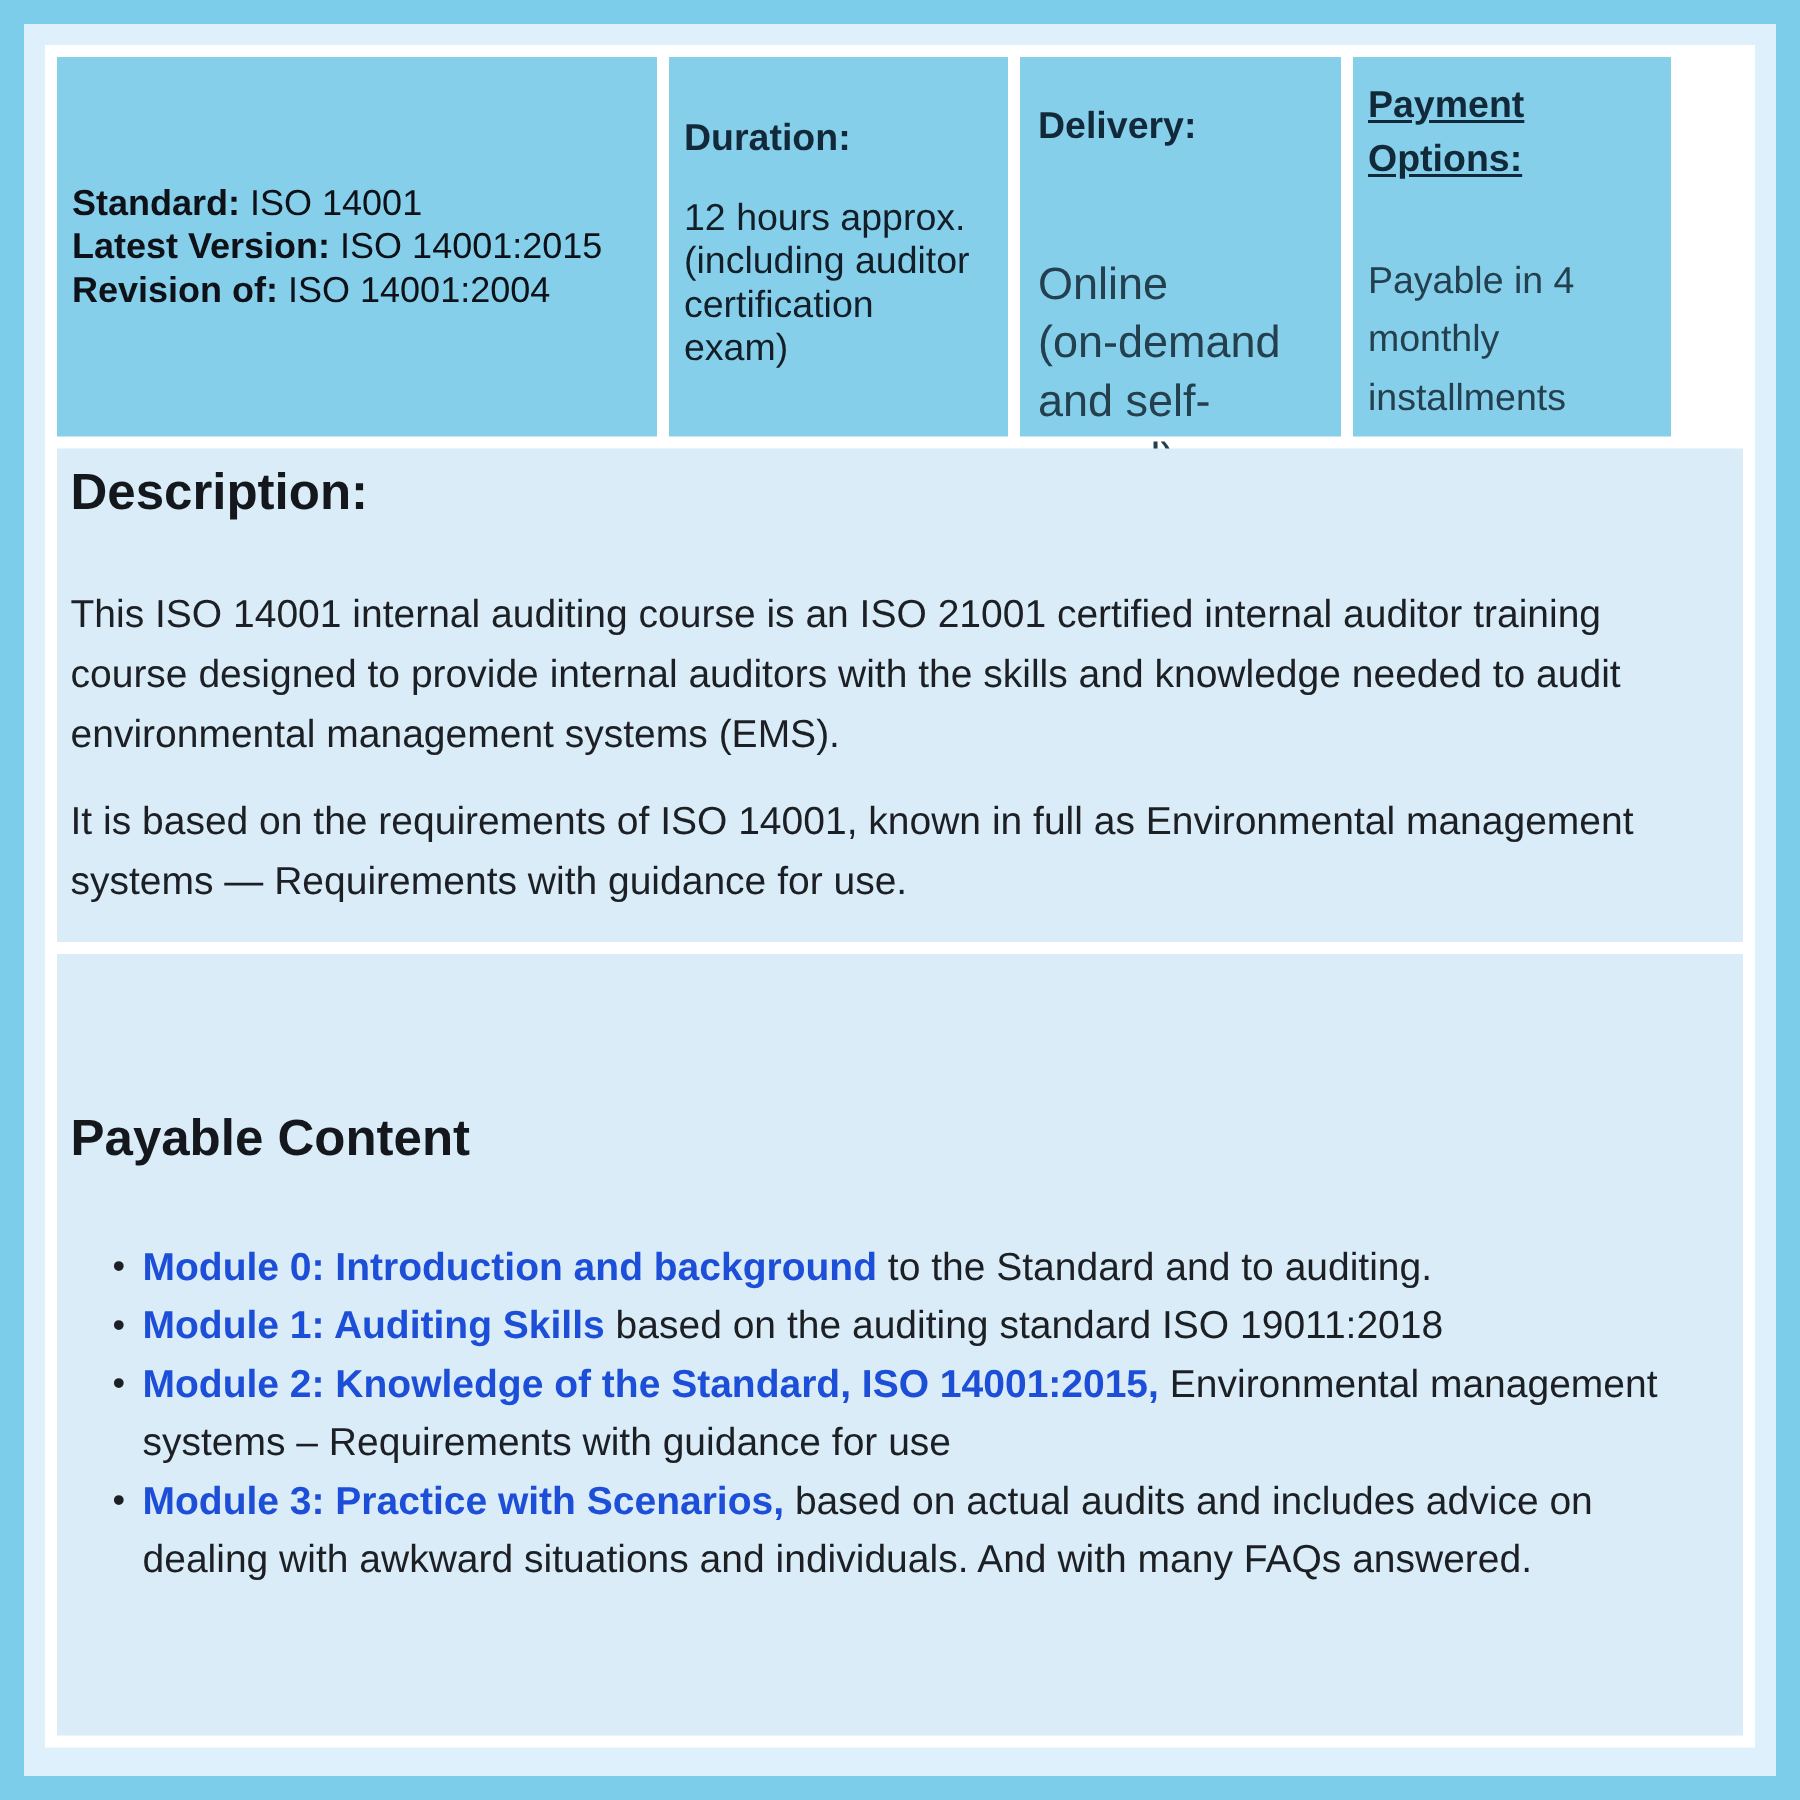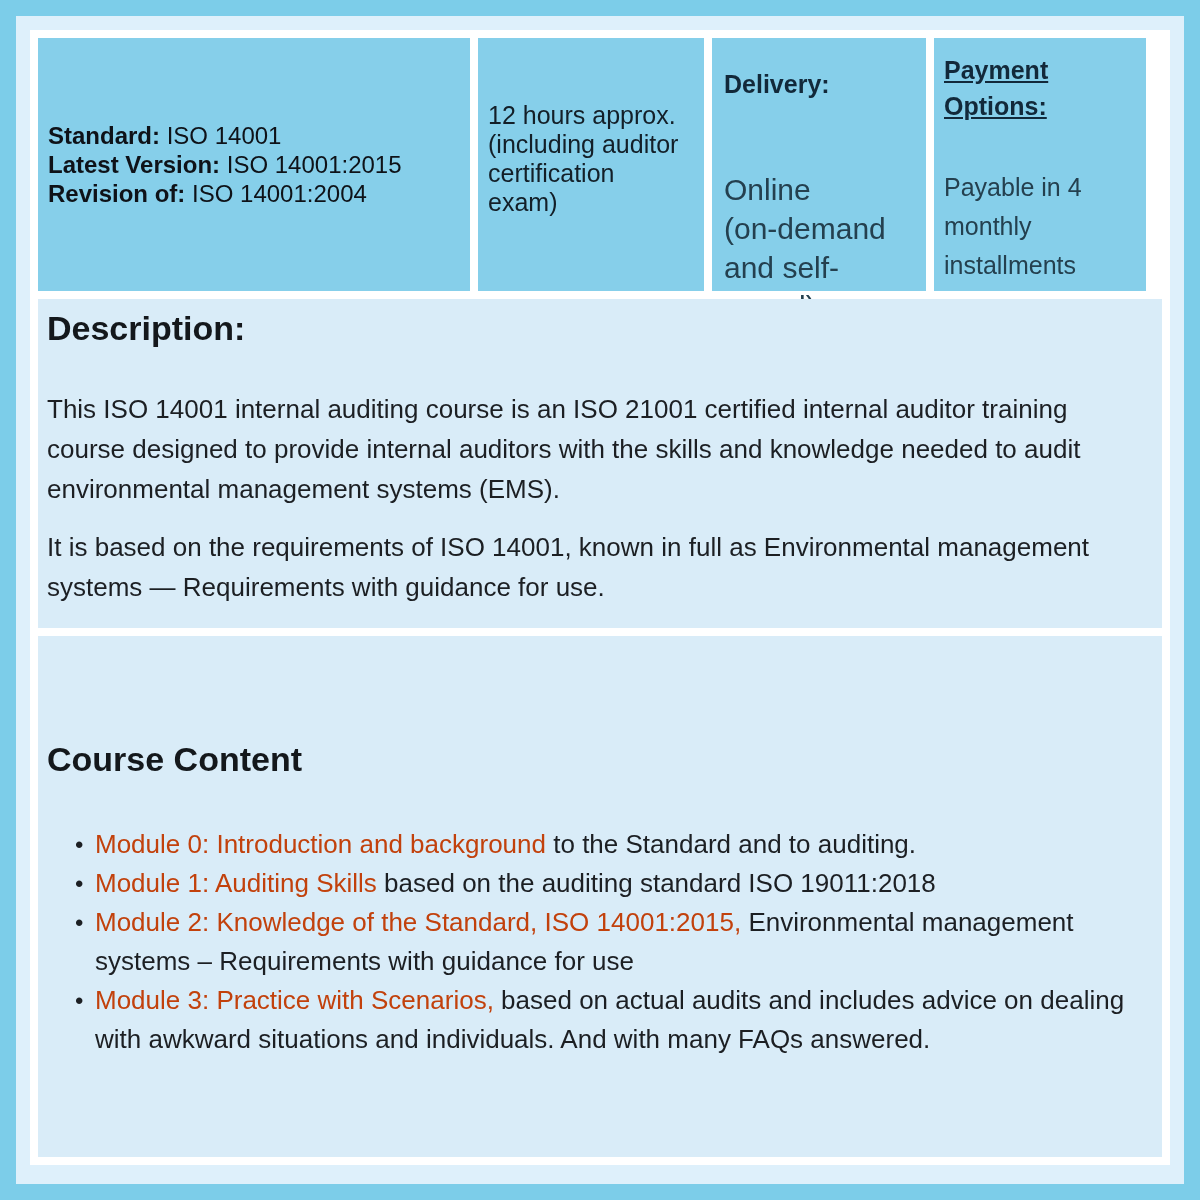--- a/index.html
+++ b/index.html
@@ -49,21 +49,21 @@
     box-sizing: border-box;
   }
   .cell .title {
     font-weight: 700;
     font-size: 25px;
     line-height: 30px;
     color: #12293a;
   }
 
   .cell-standard {
-    width: 432px;
+    width: 400px;
     display: flex;
     flex-direction: column;
     justify-content: center;
     padding-left: 10px;
     font-size: 24px;
     line-height: 29px;
     color: #0e1218;
   }
   .cell-standard .b { font-weight: 700; }
 
@@ -141,21 +141,21 @@
     line-height: 39px;
     color: #1c1f23;
   }
   .module-item::before {
     content: "\2022";
     position: absolute;
     left: 0;
     top: 0;
     font-size: 24px;
   }
-  .module-item .b { font-weight: 400; color: #c2410c; }
+  .module-item .b { font-weight: 700; color: #1d4ed8; }
 </style>
 </head>
 <body>
 
 <div class="canvas">
   <div class="page">
     <div class="whitebox">
       <div class="content">
 
         <div class="header-row">
@@ -169,20 +169,21 @@
               <span class="b">Latest Version:</span>
               <span>ISO 14001:2015</span>
             </div>
             <div>
               <span class="b">Revision of:</span>
               <span>ISO 14001:2004</span>
             </div>
           </div>
 
           <div class="cell cell-duration">
+            <div class="title">Duration:</div>
             <div class="body">
               <div>12 hours approx.</div>
               <div>(including auditor</div>
               <div>certification</div>
               <div>exam)</div>
             </div>
           </div>
 
           <div class="cell cell-delivery">
             <div class="title">Delivery:</div>
@@ -204,21 +205,21 @@
 
         </div>
 
         <div class="section section-description">
           <div class="section-title">Description:</div>
           <div class="para para-1">This ISO 14001 internal auditing course is an ISO 21001 certified internal auditor training course designed to provide internal auditors with the skills and knowledge needed to audit environmental management systems (EMS).</div>
           <div class="para para-2">It is based on the requirements of ISO 14001, known in full as Environmental management systems — Requirements with guidance for use.</div>
         </div>
 
         <div class="section section-course">
-          <div class="section-title">Course Content</div>
+          <div class="section-title">Payable Content</div>
           <ul class="module-list">
             <li class="module-item">
               <span class="b">Module 0: Introduction and background</span>
               <span>to the Standard and to auditing.</span>
             </li>
             <li class="module-item">
               <span class="b">Module 1: Auditing Skills</span>
               <span>based on the auditing standard ISO 19011:2018</span>
             </li>
             <li class="module-item">

